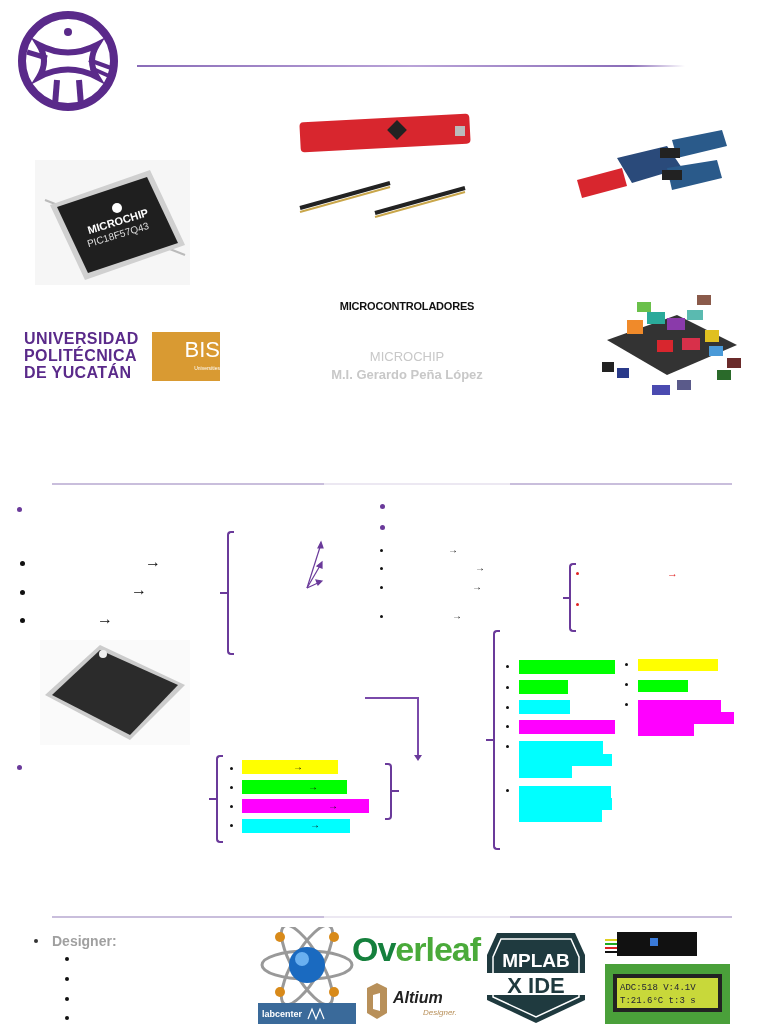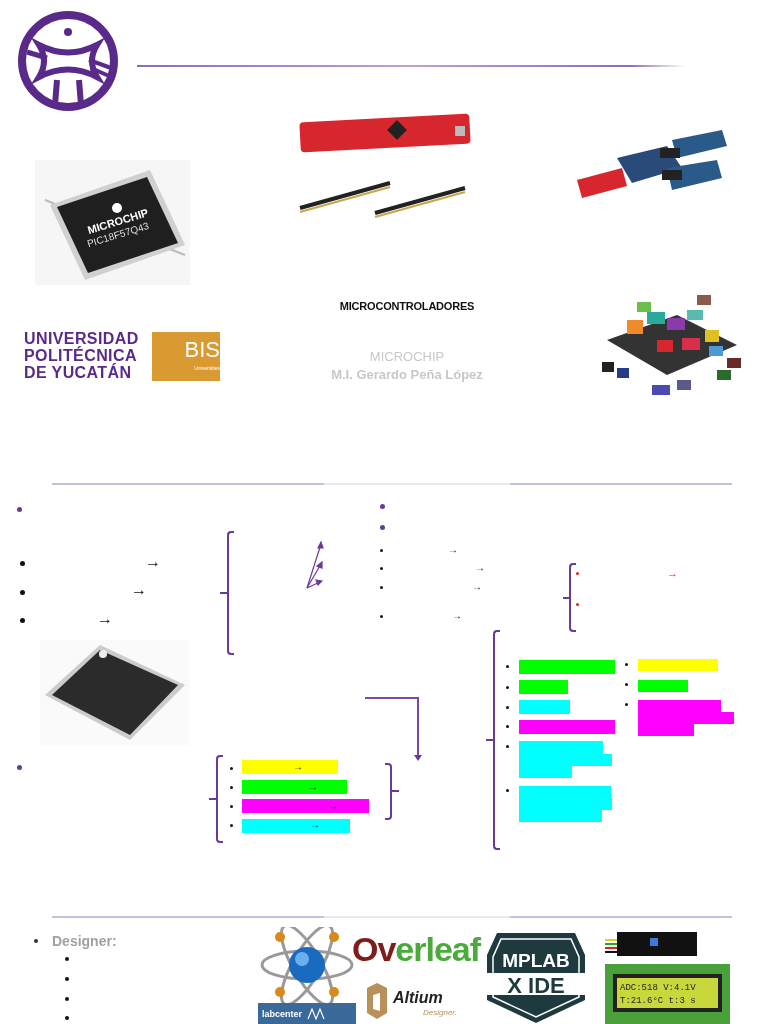--- a/index.html
+++ b/index.html
@@ -56,21 +56,21 @@
     
     .hr3a { left: 52px; top: 916px; width: 272px; background: #c9bedc; }
     .hr3b { left: 324px; top: 916px; width: 186px; background: #ece8f2; }
     .hr3c { left: 510px; top: 916px; width: 222px; background: #c9bedc; }
 
     .software { left: 52px; top: 933px; font-size: 14px; font-weight: bold; color: #a0a0a0; }
     .sw-dot { left: 34px; top: 939px; width: 4px; height: 4px; background: #333; border-radius: 50%; }
 
     .proteus { left: 258px; top: 927px; width: 98px; height: 97px; }
     .overleaf { left: 352px; top: 930px; font-size: 34px; font-weight: bold; letter-spacing: -1px; }
-    .overleaf .ov { color: #7f1d1d; }
+    .overleaf .ov { color: #15803d; }
     .overleaf .lf { color: #4aaa3a; }
     .altium { left: 365px; top: 983px; width: 100px; height: 40px; }
     .mplab { left: 485px; top: 925px; width: 102px; height: 99px; }
     .lcd { left: 605px; top: 932px; width: 125px; height: 92px; }
   </style>
 </head>
 <body>
 
 <svg class="abs logo-circle" viewBox="0 0 102 102">
   <circle cx="51" cy="51" r="46" fill="none" stroke="#5a2a8a" stroke-width="8"></circle>

